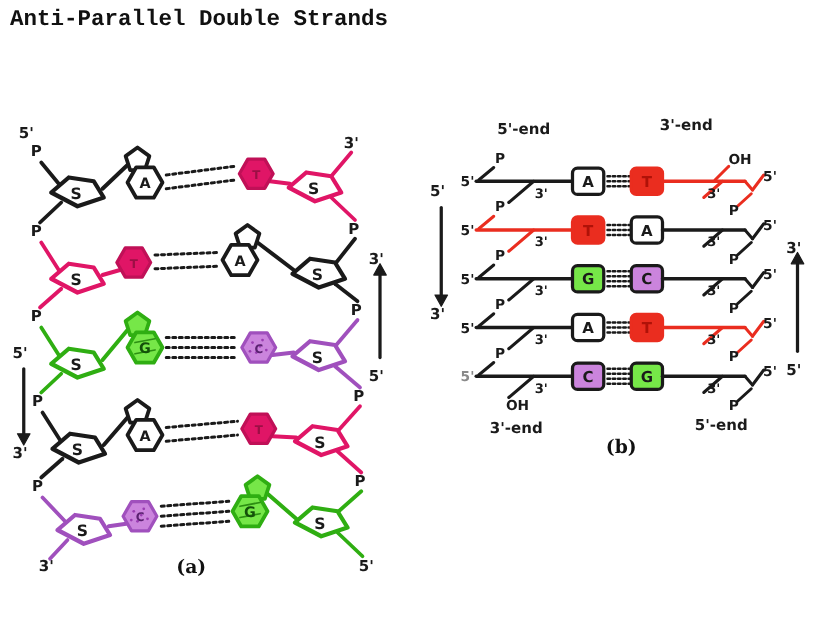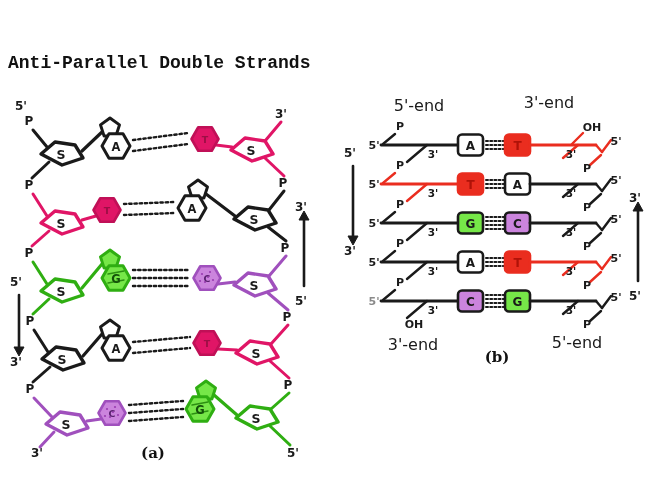--- a/index.html
+++ b/index.html
@@ -1,23 +1,23 @@
 <!DOCTYPE html>
 <html><head>
 <meta charset="utf-8">
 <style>
   html,body{margin:0;padding:0;background:#ffffff;}
   #canvas{position:relative;width:657px;height:494px;background:#ffffff;overflow:hidden;
           font-family:"DejaVu Sans", sans-serif;}
   #title{position:absolute;left:8px;top:6px;font-family:"Liberation Mono", monospace;
-         font-weight:bold;font-size:18px;letter-spacing:0px;color:#111;margin-top:47px;}
+         font-weight:bold;font-size:18px;letter-spacing:0px;color:#111;}
   .cap{position:absolute;transform:translateX(-50%);font-weight:bold;color:#111;
        font-family:"DejaVu Serif", serif;font-size:15px;}
-  .endlab{position:absolute;transform:translateX(-50%);font-weight:normal;color:#1a1a1a;
-          font-size:16px;font-family:"DejaVu Sans", sans-serif;}
+  .endlab{position:absolute;transform:translateX(-50%);font-weight:bold;color:#1a1a1a;
+          font-size:12px;font-family:"DejaVu Sans", sans-serif;}
   svg{position:absolute;left:0;top:0;}
   text{font-family:"DejaVu Sans", sans-serif;font-weight:bold;}
 </style>
 </head>
 <body>
 
 <div id="canvas">
   <svg id="diagram" width="657" height="494" viewBox="0 0 657 494">
       <g>
         <line x1="133" y1="140" x2="188" y2="133" stroke="#1a1a1a" stroke-width="2.4" stroke-linecap="round" stroke-dasharray="2.4 2.8"></line>

